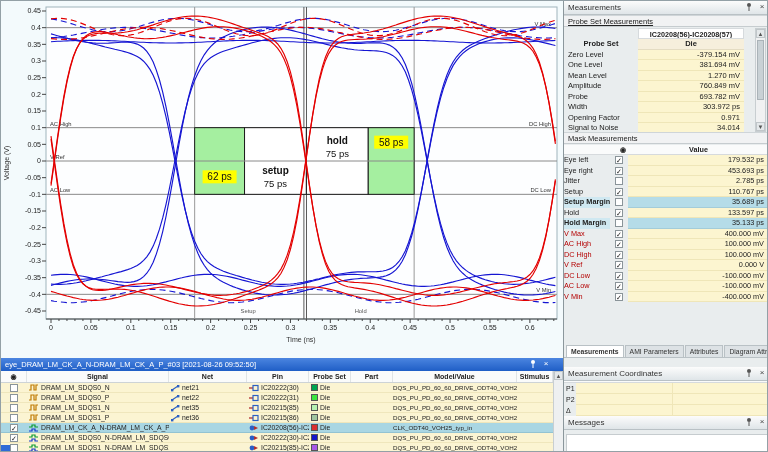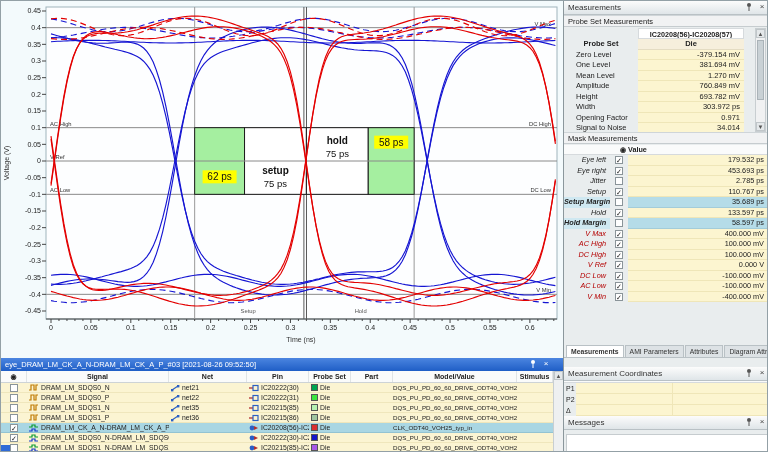--- a/index.html
+++ b/index.html
@@ -10,37 +10,37 @@
   .plot{position:absolute;left:0;top:0;width:562px;height:357px;background:#f3fafc;}
   #eye-svg{position:absolute;left:0;top:0;}
 
   
   .rpanel{position:absolute;left:562px;top:0;width:206px;height:452px;background:#e9edee;border-left:1px solid #8b979c;}
   .bar{position:absolute;left:0;width:100%;height:14px;background:linear-gradient(#fcfcfc,#dfe5e8);border-bottom:1px solid #b9c1c5;font-size:8px;color:#333;line-height:14px;padding-left:4px;white-space:nowrap;}
   .bar .winbtns{position:absolute;right:2px;top:1px;display:flex;gap:3px;}
   .winbtn{width:10px;height:10px;font-size:8px;line-height:10px;text-align:center;color:#444;cursor:default;}
   .sec{position:absolute;left:0;width:100%;height:12px;background:#f1f2f3;border-top:1px solid #cfd5d8;border-bottom:1px solid #c6cccf;font-size:7.5px;color:#222;line-height:11px;padding-left:4px;}
   .prow{display:flex;height:10.5px;font-size:7.5px;line-height:10.5px;color:#222;}
-  .plabel{width:74px;padding-left:12px;overflow:hidden;white-space:nowrap;}
+  .plabel{width:74px;padding-left:4px;overflow:hidden;white-space:nowrap;}
   .pval{width:106px;background:#fcf5d0;border-bottom:1px solid #efe6b8;text-align:right;padding-right:4px;overflow:hidden;white-space:nowrap;}
   .phead{display:flex;height:11px;font-size:7.2px;font-weight:bold;line-height:11px;color:#222;}
   .phead .hcell{width:106px;text-align:center;background:#fff;border:1px solid #d6dadd;overflow:hidden;white-space:nowrap;}
   .phead .hspace{width:74px;}
   .pset .pval2{width:106px;background:#f6efdc;border-bottom:1px solid #e4dcc2;text-align:center;font-weight:bold;}
   .pset .plabel{font-weight:bold;text-align:center;padding-left:0;}
 
   .scroll{position:absolute;width:11px;background:#f0f1f2;border:1px solid #c8ced1;}
   .scroll .arr{position:absolute;left:0;width:9px;height:9px;font-size:6px;text-align:center;line-height:9px;color:#555;background:#e4e8ea;border:1px solid #c0c6c9;}
   .scroll .thumb{position:absolute;left:1px;width:7px;background:#c9d1d5;border:1px solid #aab3b8;}
 
   .mhead{display:flex;height:10px;font-size:7.2px;font-weight:bold;color:#222;line-height:10px;border-bottom:1px solid #d6dadd;background:#fafbfb;}
   .mhead .mh-radio{width:64px;text-align:right;padding-right:2px;font-size:7px;}
-  .mhead .mh-val{flex:1;}
+  .mhead .mh-val{flex:1;text-align:center;}
   .mrow{display:flex;height:10.5px;font-size:7.3px;line-height:10.5px;color:#222;align-items:center;}
-  .mlabel{width:46px;text-align:right;padding-right:4px;white-space:nowrap;overflow:visible;font-style:italic;}
+  .mlabel{width:46px;text-align:left;padding-right:4px;white-space:nowrap;overflow:visible;}
   .mcbc{width:18px;display:flex;justify-content:center;}
   .mval{flex:1;text-align:right;padding-right:5px;background:#fcf5d0;border-bottom:1px solid #efe6b8;height:100%;line-height:10.5px;}
   .mrow.hl .mlabel{background:#cfe8f1;font-weight:bold;}
   .mrow.hl .mval{background:#b5dce8;border-bottom:1px solid #a3ccd9;}
   .mrow .red{color:#b40000;}
   .cb{width:8px;height:8px;background:#fff;border:1px solid #8a9499;font-size:7px;line-height:7px;text-align:center;color:#222;}
   .cb.on::after{content:"\2713";}
 
   .tabs{position:absolute;left:0;top:342px;width:100%;height:15px;display:flex;align-items:flex-end;background:#e9edee;border-bottom:1px solid #b9c1c5;padding-left:2px;}
   .tab{font-size:6.8px;color:#333;padding:2px 4px;border:1px solid #b9c1c5;border-bottom:none;background:#dde2e5;margin-right:1px;white-space:nowrap;}
@@ -277,21 +277,21 @@
     <div class="bar" style="top:0;">
       <span>Measurements</span>
       <span class="winbtns">
         <span class="winbtn"><svg width="8" height="9">
               <circle cx="4" cy="3" r="2" fill="#555"></circle>
               <line x1="4" y1="5" x2="4" y2="9" stroke="#555" stroke-width="1"></line>
             </svg></span>
         <span class="winbtn">×</span>
       </span>
     </div>
-    <div class="sec" style="top:14px;">Probe Set Measurements</div>
+    <div class="sec" style="top:14px;text-decoration:underline;">Probe Set Measurements</div>
 
     <div style="position:absolute;left:0;top:27px;width:186px;height:104px;overflow:hidden;">
       <div class="phead">
         <div class="hspace"></div>
         <div class="hcell">IC20208(56)-IC20208(57)</div>
       </div>
       <div class="prow pset">
         <span class="plabel">Probe Set</span>
         <span class="pval2">Die</span>
       </div>
@@ -306,21 +306,21 @@
           </div>
           <div class="prow">
             <span class="plabel">Mean Level</span>
             <span class="pval">1.270 mV</span>
           </div>
           <div class="prow">
             <span class="plabel">Amplitude</span>
             <span class="pval">760.849 mV</span>
           </div>
           <div class="prow">
-            <span class="plabel">Height</span>
+            <span class="plabel">Probe</span>
             <span class="pval">693.782 mV</span>
           </div>
           <div class="prow">
             <span class="plabel">Width</span>
             <span class="pval">303.972 ps</span>
           </div>
           <div class="prow">
             <span class="plabel">Opening Factor</span>
             <span class="pval">0.971</span>
           </div>
@@ -383,21 +383,21 @@
           <span class="mcbc">
             <span class="cb on"></span>
           </span>
           <span class="mval">133.597 ps</span>
         </div>
         <div class="mrow hl">
           <span class="mlabel">Hold Margin</span>
           <span class="mcbc">
             <span class="cb"></span>
           </span>
-          <span class="mval">58.597 ps</span>
+          <span class="mval">35.133 ps</span>
         </div>
         <div class="mrow">
           <span class="mlabel red">V Max</span>
           <span class="mcbc">
             <span class="cb on"></span>
           </span>
           <span class="mval">400.000 mV</span>
         </div>
         <div class="mrow">
           <span class="mlabel red">AC High</span>

